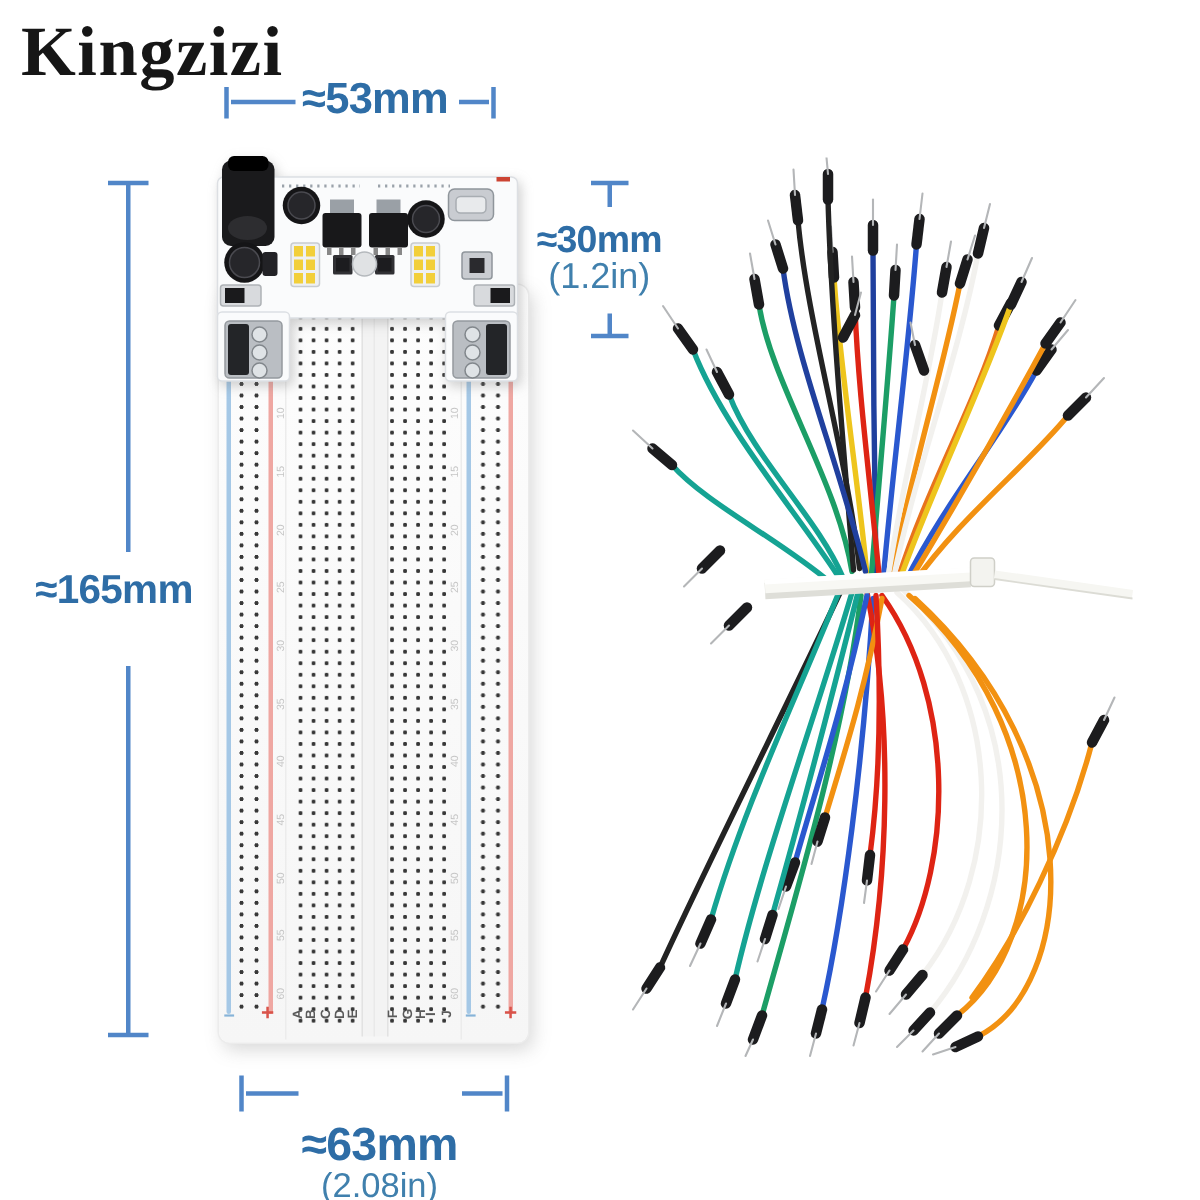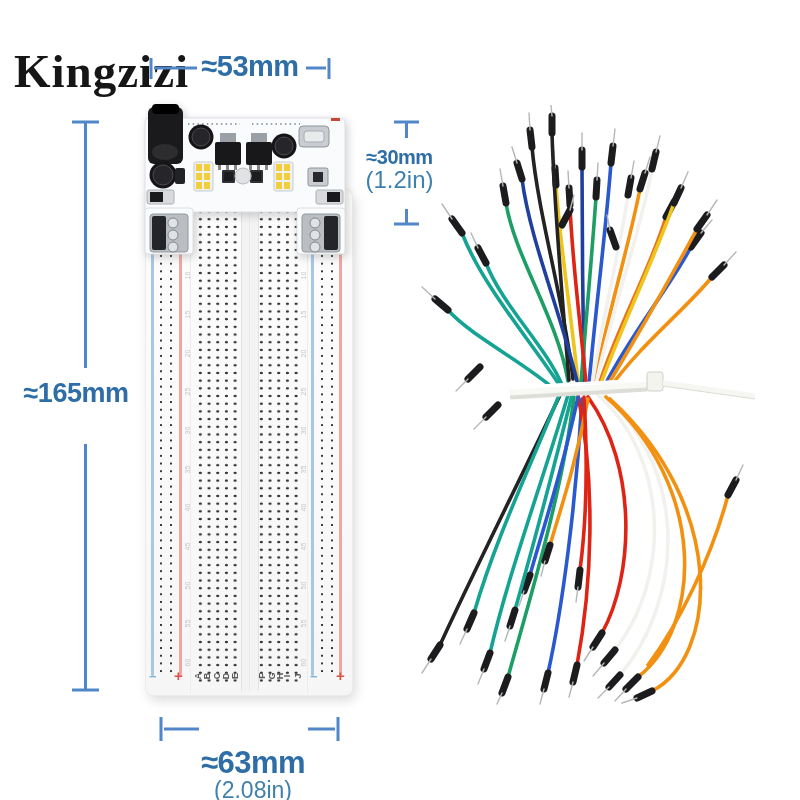--- a/index.html
+++ b/index.html
@@ -1,25 +1,25 @@
 <!DOCTYPE html>
 <html style="--c-logo: #161616; --c-ann_value: #2e6da6; --c-ann_unit: #4080ad; --c-ann_line: #5186c8; --c-rails-blue: #a5c8e6; --c-rails-red: #efa7a2; --c-rails-plus: #d9534a; --c-rails-minus: #86b3d8; --c-module-pcb: #fafbfc; --c-module-yellow: #f2cf3a; --c-module-silver: #c9ccd1; --c-module-dark: #1a1a1c; --c-wires-teal: #15a393; --c-wires-green: #1c9e66; --c-wires-yellow: #eec51d; --c-wires-blue: #2a58cf; --c-wires-navy: #20409e; --c-wires-orange: #f29111; --c-wires-deep_orange: #e8731c; --c-wires-red: #de2414; --c-wires-white: #f2f1ee; --c-wires-black: #232323; --c-wires-connector: #1c1c1e; --c-wires-pin: #b4b6b8;"><head>
 <meta charset="utf-8">
 <style>
   html,body{margin:0;padding:0;background:#fff;}
   .stage{position:relative;width:800px;height:800px;background:#fff;overflow:hidden;
          font-family:"Liberation Sans","DejaVu Sans",sans-serif;}
   .logo{position:absolute;left:14px;top:8px;font-family:"Liberation Serif","DejaVu Serif",serif;
-        font-size:47px;font-weight:600;color:var(--c-logo);letter-spacing:1px;margin-top:36px;}
+        font-size:47px;font-weight:600;color:var(--c-logo);letter-spacing:1px;}
   
   .dim{position:absolute;text-align:center;line-height:1.04;}
   .dim .mm{font-weight:bold;color:var(--c-ann_value);display:block;letter-spacing:-0.5px;}
   .dim .inch{color:var(--c-ann_unit);display:block;}
   .dim-top{left:160px;top:51px;width:180px;}   .dim-top .mm{font-size:29px;}   .dim-top .inch{font-size:22px;}
-  .dim-right{left:342px;top:147px;width:115px;}.dim-right .mm{font-size:20px;} .dim-right .inch{font-size:24px;}
+  .dim-right{left:342px;top:147px;width:115px;}.dim-right .mm{font-size:25px;} .dim-right .inch{font-size:24px;}
   .dim-left{left:0px;top:379px;width:152px;}   .dim-left .mm{font-size:27px;}  .dim-left .inch{font-size:22px;}
   .dim-bottom{left:163px;top:711px;width:180px;margin-top:36px;}.dim-bottom .mm{font-size:31px;}.dim-bottom .inch{font-size:23px;}
   #dimlines{position:absolute;left:0;top:0;}
   #dimlines g{stroke:var(--c-ann_line);stroke-width:3;fill:none;}
   
   .board{position:absolute;left:146px;top:190px;width:206px;height:505px;border-radius:7px;
          background:linear-gradient(180deg,#fdfdfd,#f6f6f6);
          box-shadow:0 0 0 1px #ececec,3px 5px 12px rgba(120,120,120,.28);}
   .railline{position:absolute;width:3px;top:14px;height:472px;border-radius:2px;}
   .rl-blue{background:var(--c-rails-blue);}

